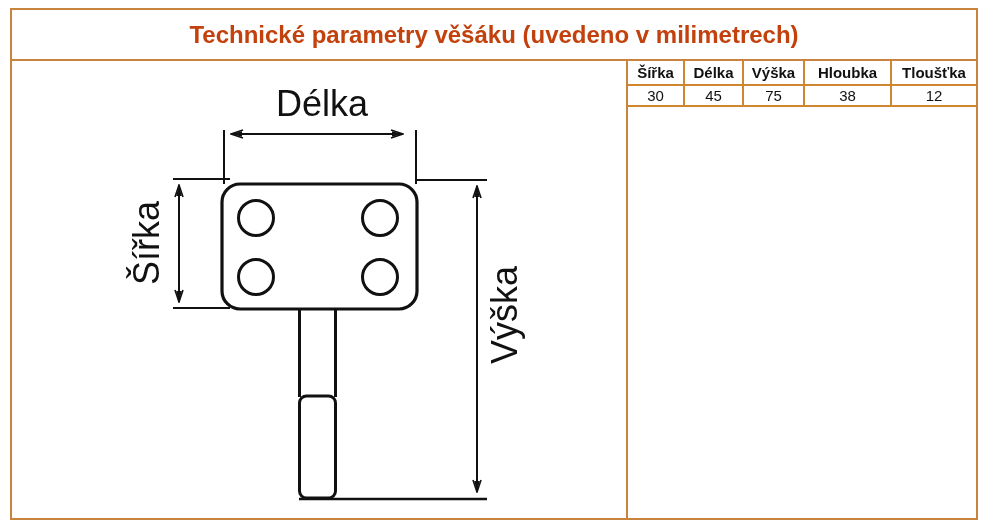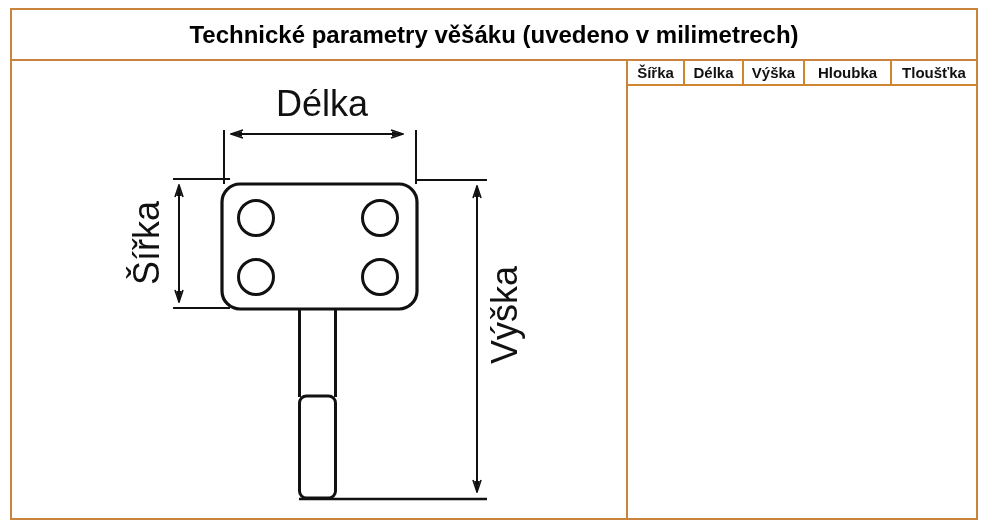--- a/index.html
+++ b/index.html
@@ -20,21 +20,21 @@
     background:#ffffff;
     display:flex;flex-direction:column;
   }
   .title-bar{
     box-sizing:border-box;
     height:51px;
     border-bottom:2px solid #c8833d;
     display:flex;align-items:center;justify-content:center;
     font-size:24px;font-weight:bold;
     letter-spacing:0px;
-    color:#000000;
+    color:#c2410c;
   }
   .content{
     flex:1;
     display:flex;
     min-height:0;
   }
   .drawing-panel{
     box-sizing:border-box;
     width:616px;
     border-right:2px solid #c8833d;
@@ -140,19 +140,26 @@
             <col>
           </colgroup>
           <tbody>
             <tr>
               <th>Šířka</th>
               <th>Délka</th>
               <th>Výška</th>
               <th>Hloubka</th>
               <th>Tloušťka</th>
             </tr>
+            <tr>
+              <td>30</td>
+              <td>45</td>
+              <td>75</td>
+              <td>38</td>
+              <td>12</td>
+            </tr>
           </tbody>
         </table>
       </div>
 
     </div>
   </div>
 </div>
 
 </body></html>

